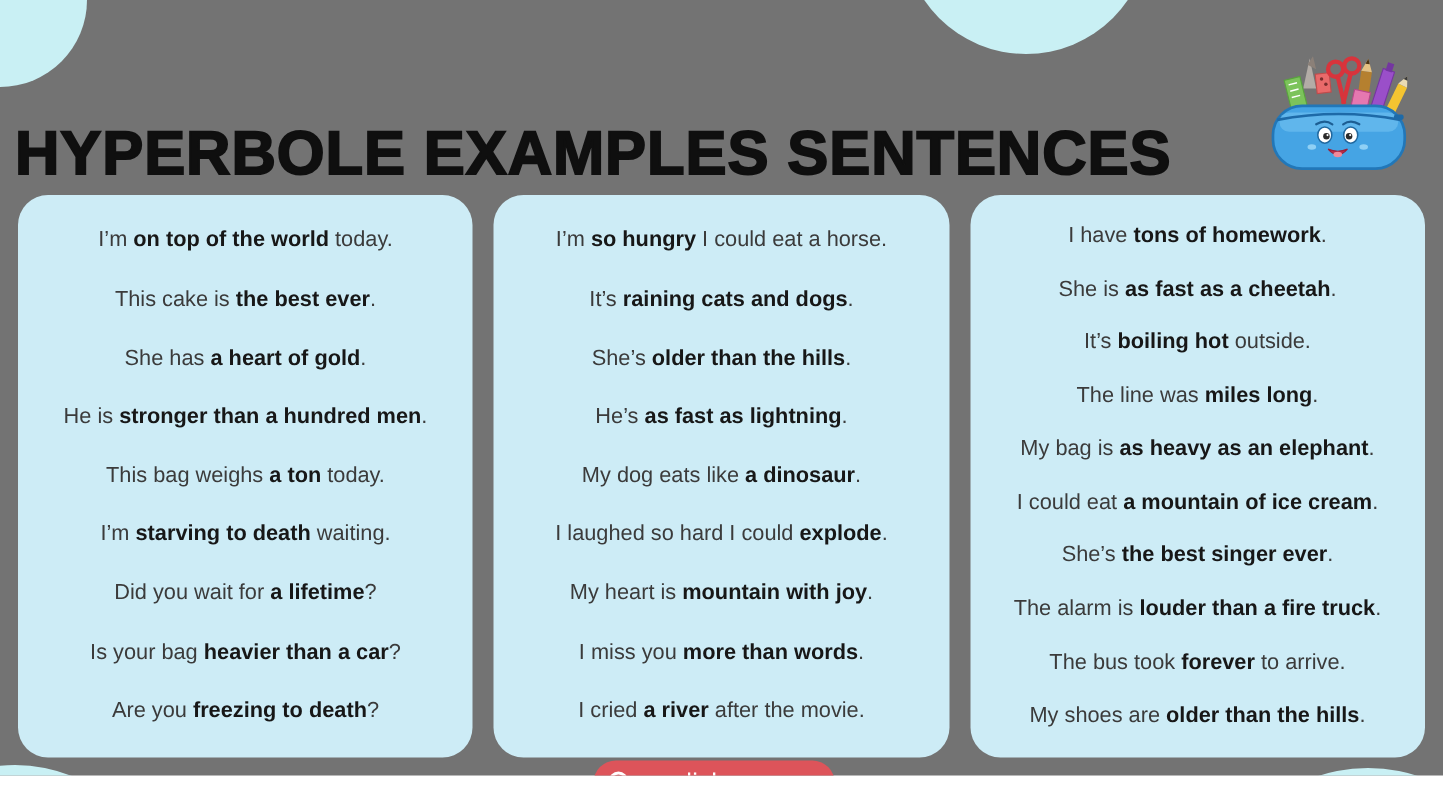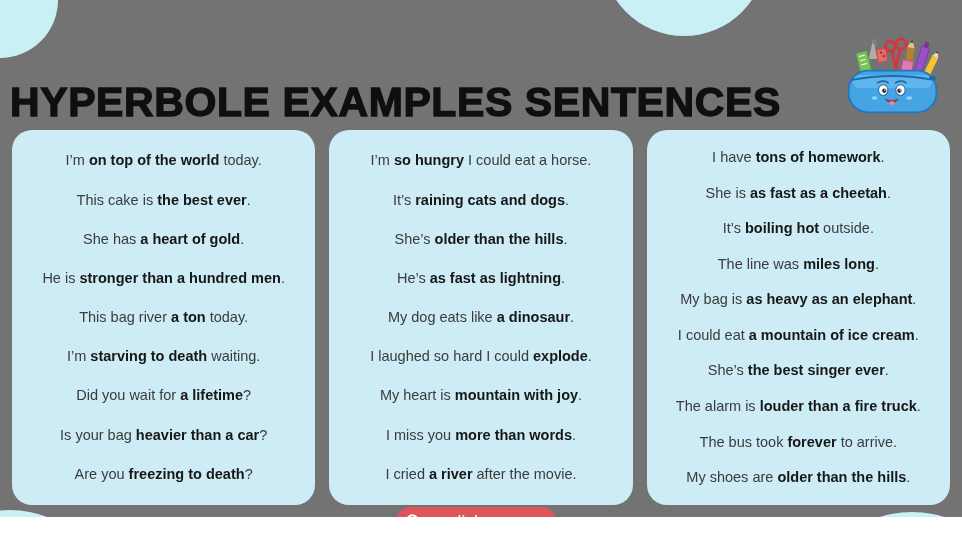--- a/index.html
+++ b/index.html
@@ -141,21 +141,21 @@
       </g>
     </svg>
   </div>
 
   <div class="columns">
     <section class="card">
         <div class="sentence"><span>I’m </span><span class="b">on top of the world</span><span> today.</span></div>
         <div class="sentence"><span>This cake is </span><span class="b">the best ever</span><span>.</span></div>
         <div class="sentence"><span>She has </span><span class="b">a heart of gold</span><span>.</span></div>
         <div class="sentence"><span>He is </span><span class="b">stronger than a hundred men</span><span>.</span></div>
-        <div class="sentence"><span>This bag river </span><span class="b">a ton</span><span> today.</span></div>
+        <div class="sentence"><span>This bag weighs </span><span class="b">a ton</span><span> today.</span></div>
         <div class="sentence"><span>I’m </span><span class="b">starving to death</span><span> waiting.</span></div>
         <div class="sentence"><span>Did you wait for </span><span class="b">a lifetime</span><span>?</span></div>
         <div class="sentence"><span>Is your bag </span><span class="b">heavier than a car</span><span>?</span></div>
         <div class="sentence"><span>Are you </span><span class="b">freezing to death</span><span>?</span></div>
       </section>
     <section class="card">
         <div class="sentence"><span>I’m </span><span class="b">so hungry</span><span> I could eat a horse.</span></div>
         <div class="sentence"><span>It’s </span><span class="b">raining cats and dogs</span><span>.</span></div>
         <div class="sentence"><span>She’s </span><span class="b">older than the hills</span><span>.</span></div>
         <div class="sentence"><span>He’s </span><span class="b">as fast as lightning</span><span>.</span></div>

